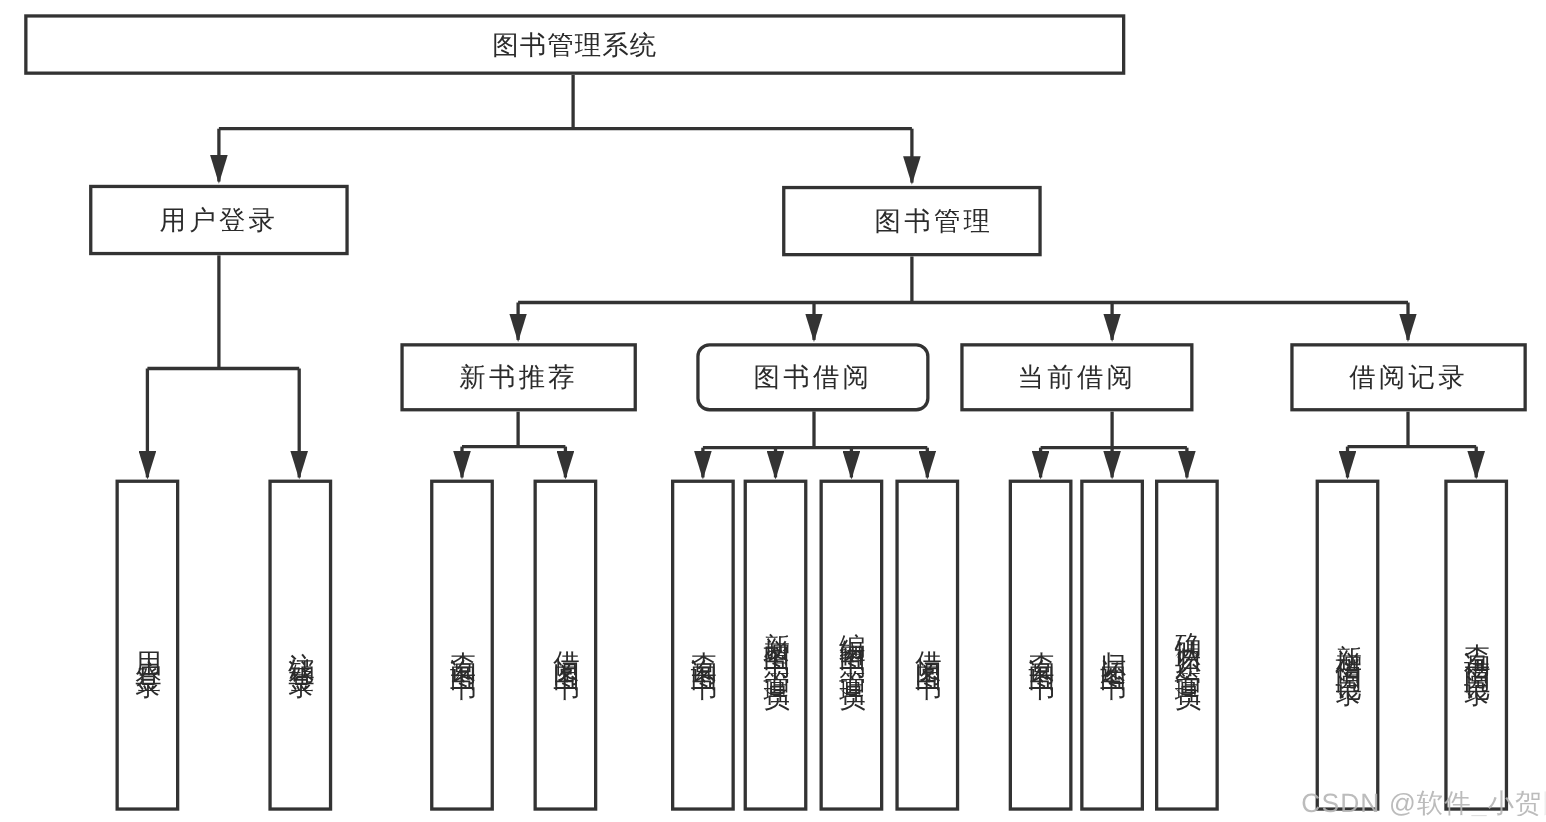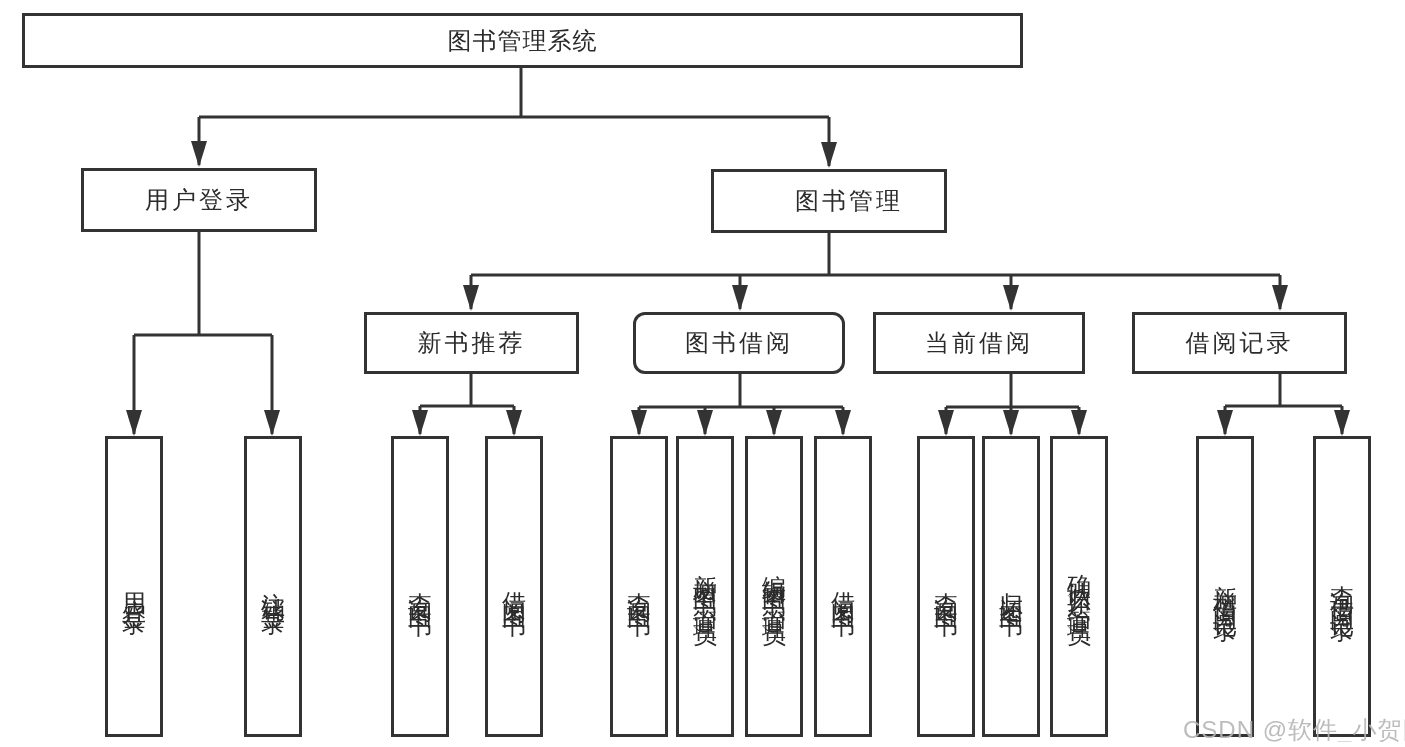--- a/index.html
+++ b/index.html
@@ -113,21 +113,21 @@
 
   <div class="box hbox l2" style="left:364px;width:215px;text-align:right;">
     <span>新书推荐</span>
   </div>
   <div class="box hbox l2" style="left:633px;width:212px;border-radius:12px;">
     <span>图书借阅</span>
   </div>
   <div class="box hbox l2" style="left:853px;width:212px;margin-left:20px;">
     <span>当前借阅</span>
   </div>
-  <div class="box hbox l2" style="left:1132px;width:215px;align-items:center;">
+  <div class="box hbox l2" style="left:1173px;width:215px;align-items:center;">
     <span>借阅记录</span>
   </div>
 
   <div class="box vbox" style="left:105px;">
     <span class="vtext">用户登录</span>
   </div>
   <div class="box vbox" style="left:244px;">
     <span class="vtext">注销登录</span>
   </div>
   <div class="box vbox" style="left:391px;">

